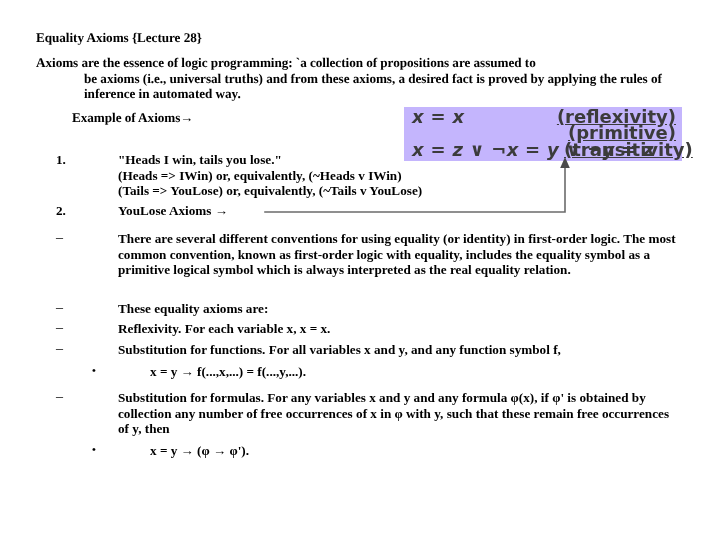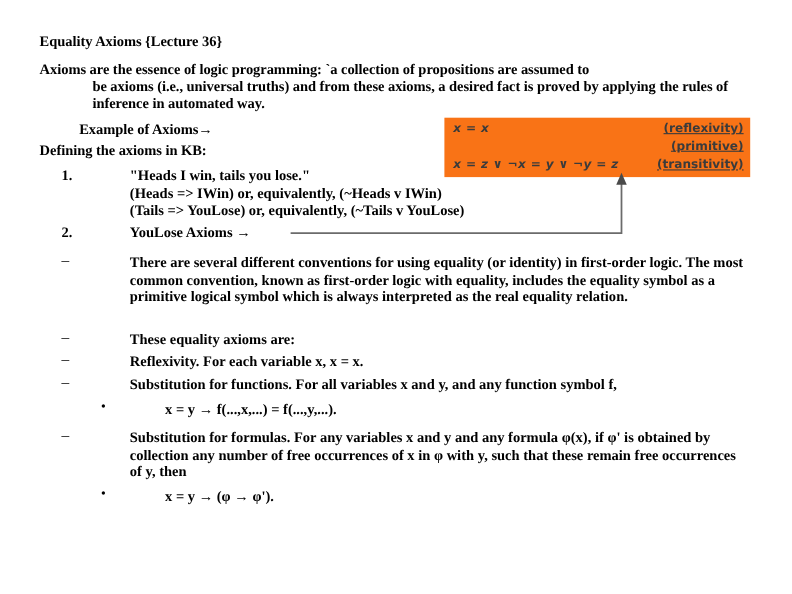--- a/index.html
+++ b/index.html
@@ -112,24 +112,24 @@
 
   i, .it { }
 
   
   .formula-panel {
     position: absolute;
     left: 404px;
     top: 107px;
     width: 278px;
     padding: 2px 0 3px 0;
-    background: #f97316;
+    background: #c4b5fd;
     font-family: "DejaVu Sans", "Liberation Sans", sans-serif;
     font-weight: bold;
-    font-size: 11px;
+    font-size: 18px;
     color: #3b3b3b;
     line-height: 16.4px;
   }
   .formula-row {
     display: flex;
     align-items: baseline;
     white-space: nowrap;
     padding-left: 8px;
   }
   .formula-row .expr {
@@ -156,29 +156,28 @@
     width: 330px;
     height: 70px;
     pointer-events: none;
   }
 </style>
 </head>
 <body>
 
 <div class="slide">
 
-  <div class="blk title-line">Equality Axioms {Lecture 36}</div>
+  <div class="blk title-line">Equality Axioms {Lecture 28}</div>
 
   <div class="blk intro-line">
     <span>Axioms are the essence of logic programming: `a collection of propositions are assumed to</span>
     <span class="cont">be axioms (i.e., universal truths) and from these axioms, a desired fact is proved by applying the rules of inference in automated way.</span>
   </div>
 
   <div class="blk example-line">Example of Axioms→</div>
-  <div class="blk defining-line">Defining the axioms in KB:</div>
 
   <div class="num-item num-1">
     <span class="marker">1.</span>
     <span class="body">"Heads I win, tails you lose."</span>
     <span class="body">(Heads =&gt; IWin) or, equivalently, (~Heads v IWin)</span>
     <span class="body">(Tails =&gt; YouLose) or, equivalently, (~Tails v YouLose)</span>
   </div>
 
   <div class="num-item num-2">
     <span class="marker">2.</span>

